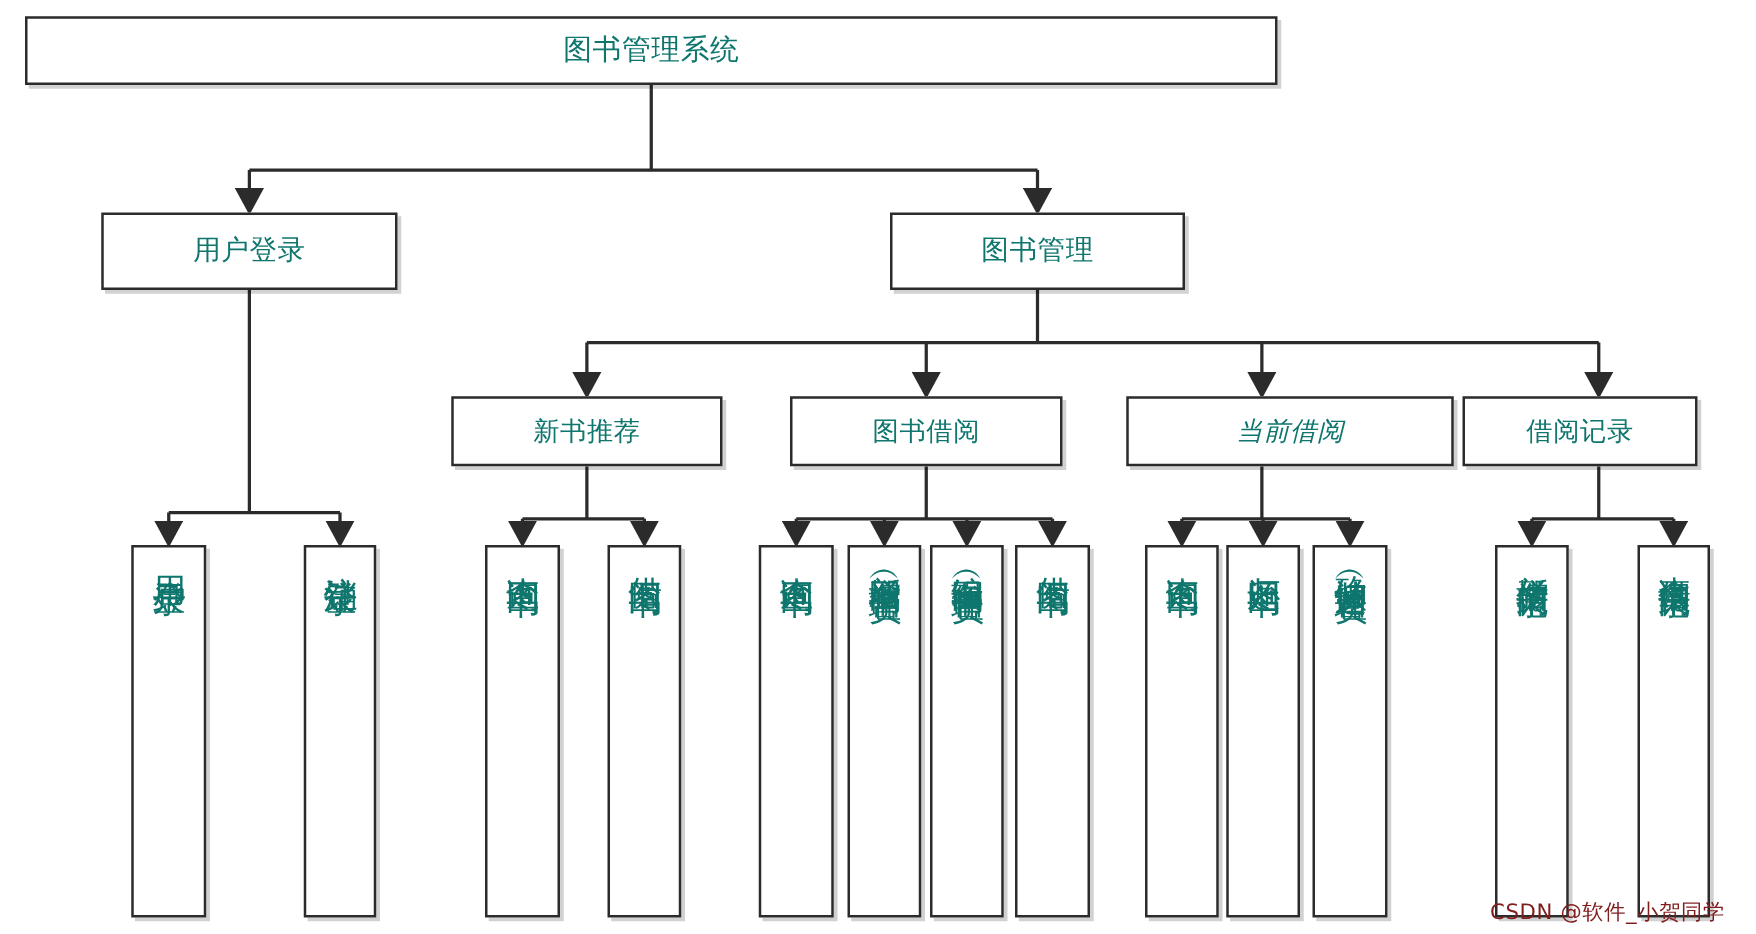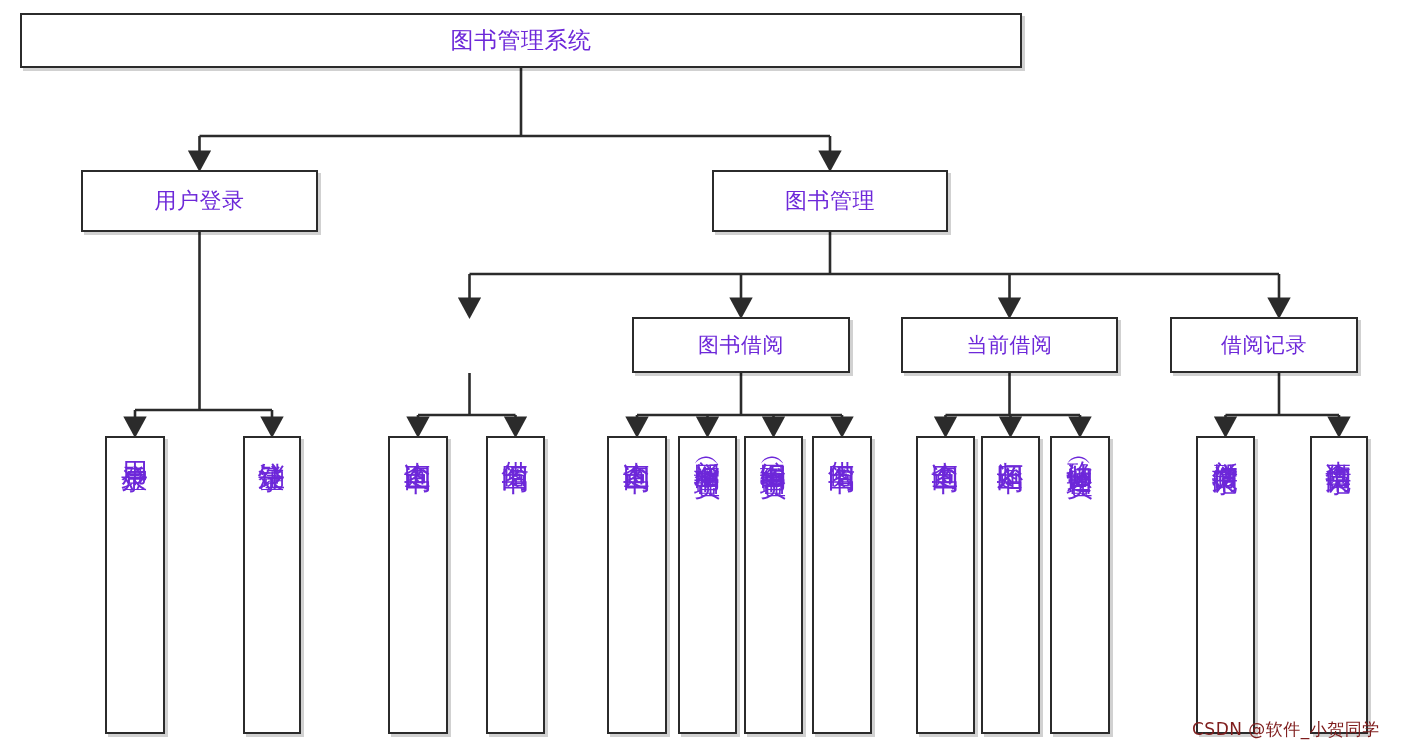--- a/index.html
+++ b/index.html
@@ -36,21 +36,21 @@
     align-items: center;
     justify-content: center;
     color: #1a1a1a;
     z-index: 2;
   }
   .node .label {
     font-size: 22px;
     line-height: 1.08;
     letter-spacing: 0.5px;
     white-space: nowrap;
-    color: #6d28d9;
+    color: #0f766e;
   }
   .node.root .label { font-size: 23px; }
   .node.lvl2 .label { font-size: 22px; }
   .node.lvl3 .label { font-size: 21px; }
   
   .node.leaf {
     align-items: flex-start;
     justify-content: center;
     padding-top: 2px;
   }
@@ -126,26 +126,29 @@
   </div>
 
   <div class="node lvl2" style="left: 81px; top: 170px; width: 237px; height: 62px;">
     <span class="label">用户登录</span>
   </div>
 
   <div class="node lvl2" style="left: 712px; top: 170px; width: 236px; height: 62px;">
     <span class="label">图书管理</span>
   </div>
 
+  <div class="node lvl3" style="left: 361px; top: 317px; width: 217px; height: 56px;">
+    <span class="label">新书推荐</span>
+  </div>
 
   <div class="node lvl3" style="left: 632px; top: 317px; width: 218px; height: 56px; text-align: right;">
     <span class="label">图书借阅</span>
   </div>
 
-  <div class="node lvl3" style="left: 901px; top: 317px; width: 217px; height: 56px;">
+  <div class="node lvl3" style="left: 901px; top: 317px; width: 262px; height: 56px; font-style: italic;">
     <span class="label">当前借阅</span>
   </div>
 
   <div class="node lvl3" style="left: 1170px; top: 317px; width: 188px; height: 56px;">
     <span class="label">借阅记录</span>
   </div>
 
   <div class="node leaf" style="left: 105px; top: 436px; width: 60px; height: 298px;">
     <span class="label">用户登录</span>
   </div>

